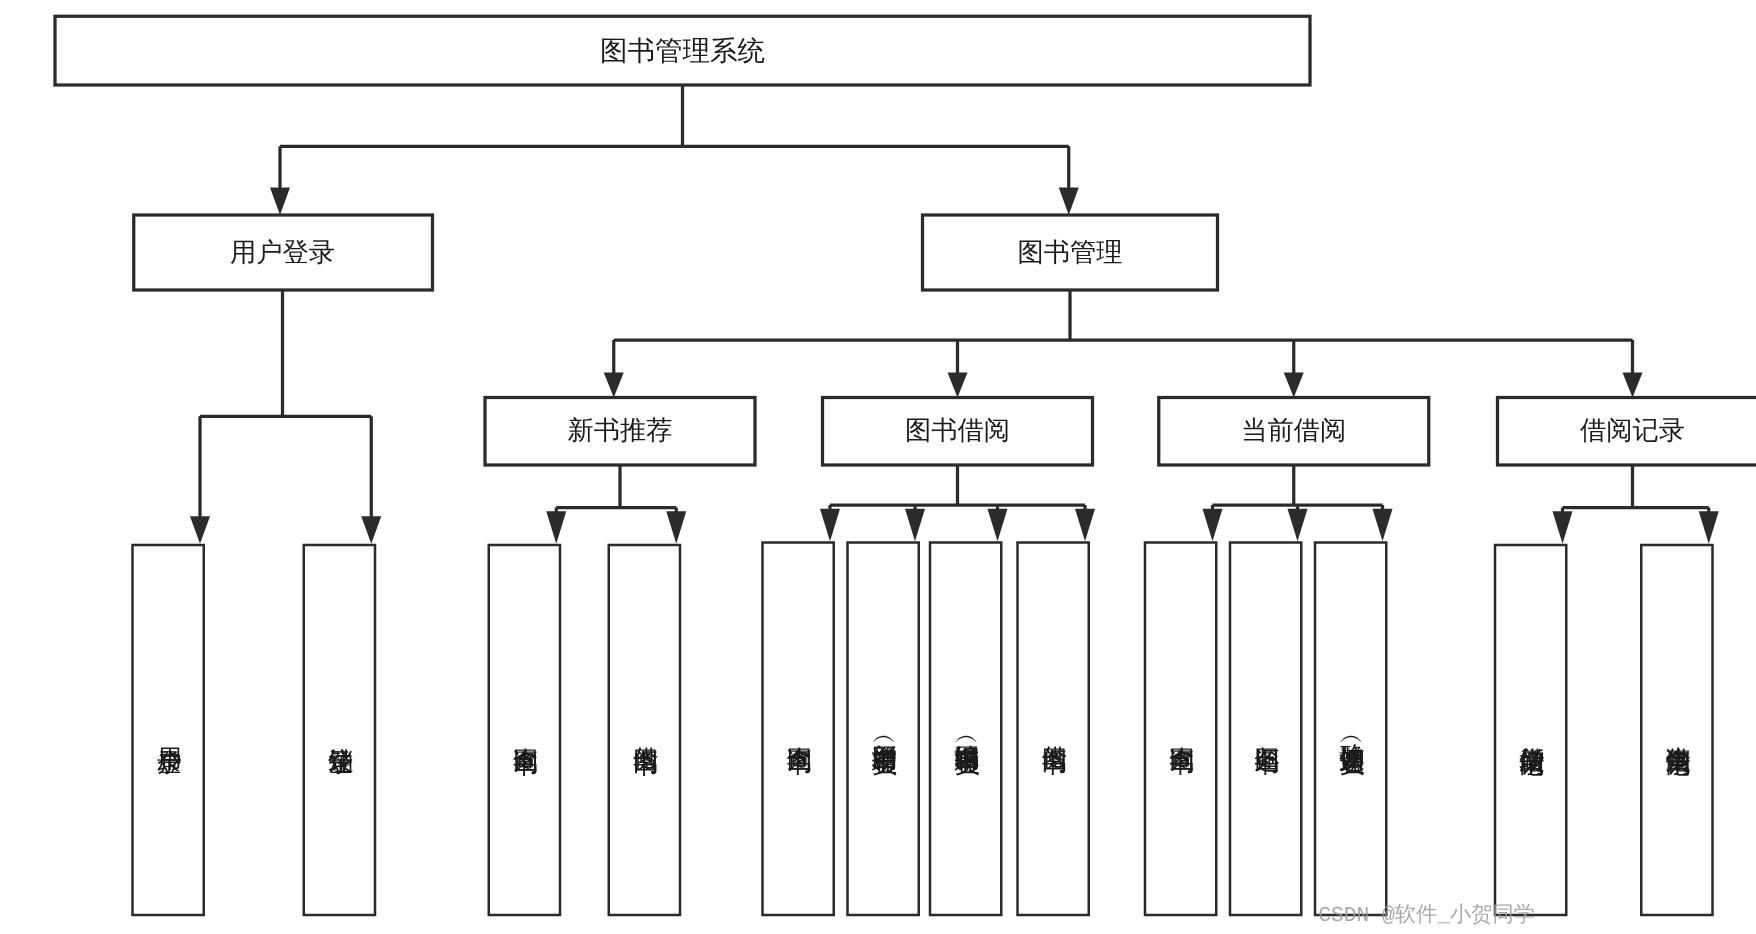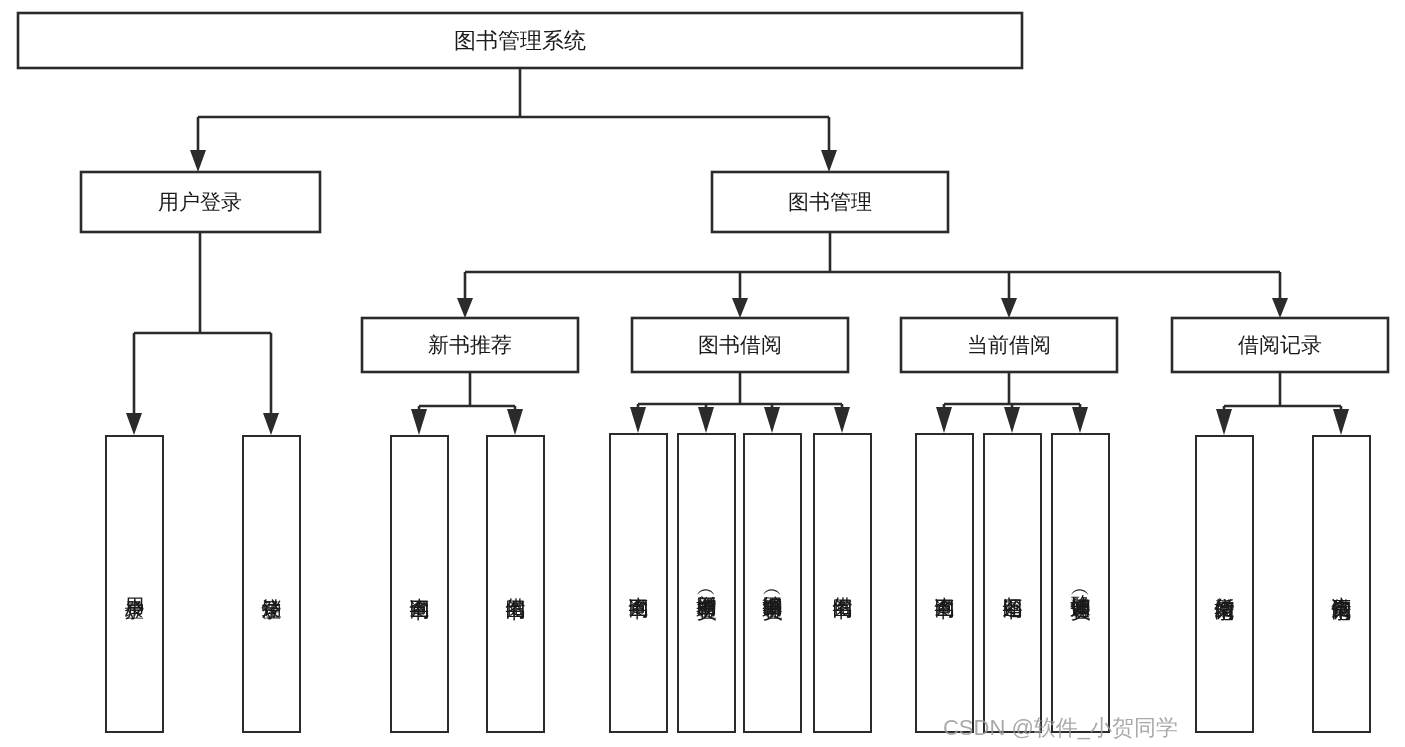--- a/index.html
+++ b/index.html
@@ -13,20 +13,21 @@
     font-family: "Liberation Sans", "DejaVu Sans", sans-serif;
     overflow: hidden;
     position: relative;
   }
   #diagram-root {
     position: absolute;
     left: 0;
     top: 0;
     width: 1202px;
     height: 747px;
+    padding-left: 26px;
   }
   svg.flow {
     display: block;
     width: 1405px;
     height: 747px;
   }
   .node-rect {
     fill: #ffffff;
     stroke: #2b2b2b;
     stroke-width: 2.6;
@@ -71,24 +72,24 @@
     font-family: "Liberation Sans", "DejaVu Sans", sans-serif;
     font-size: 20px;
     line-height: 1.06;
     color: #1a1a1a;
     letter-spacing: 1px;
     white-space: nowrap;
     text-align: center;
   }
   #watermark {
     position: absolute;
-    right: 24px;
+    right: 0;
     bottom: 4px;
-    font-family: Liberation Sans, sans-serif;
-    font-size: 22px;
+    font-family: Liberation Mono, monospace;
+    font-size: 17px;
     color: #9b9b9b;
     opacity: 0.85;
     white-space: nowrap;
     pointer-events: none;
   }
 </style>
 </head>
 <body>
 
 <div id="diagram-root">

